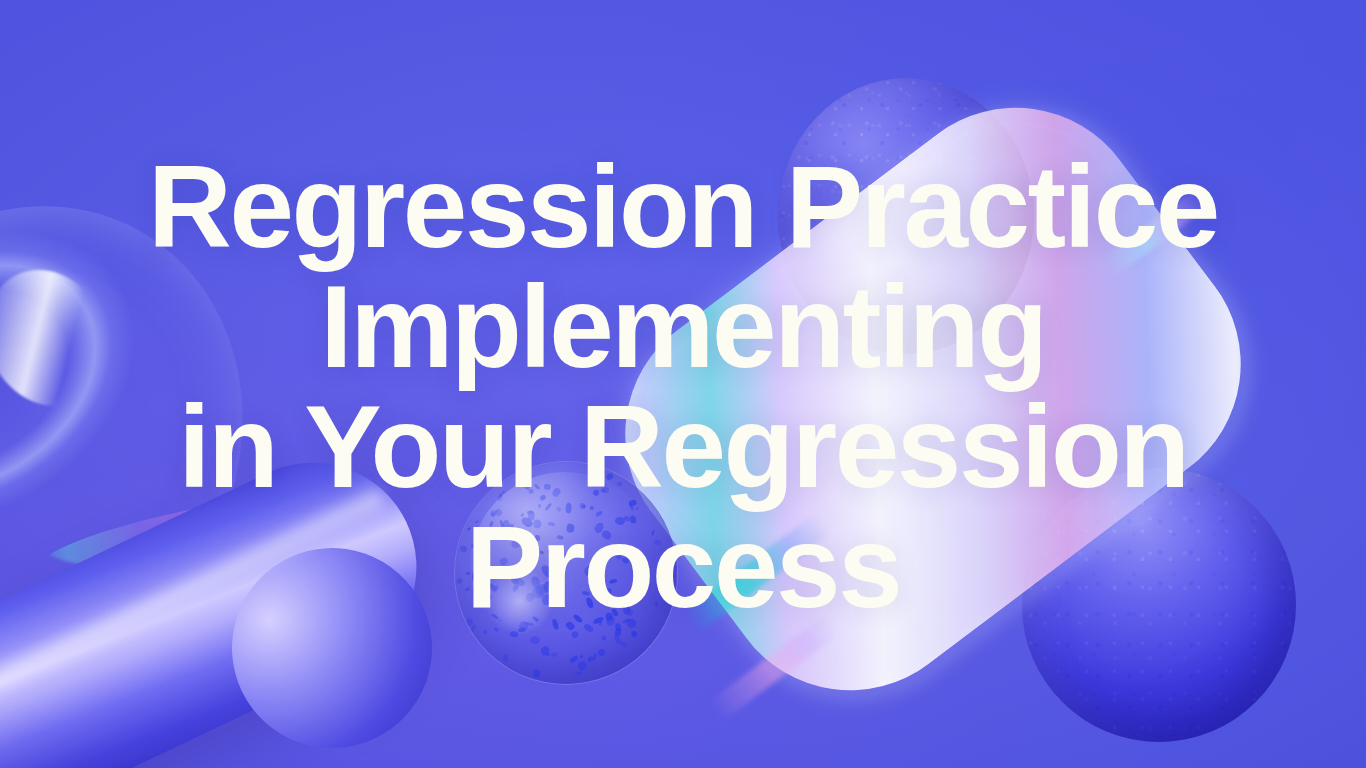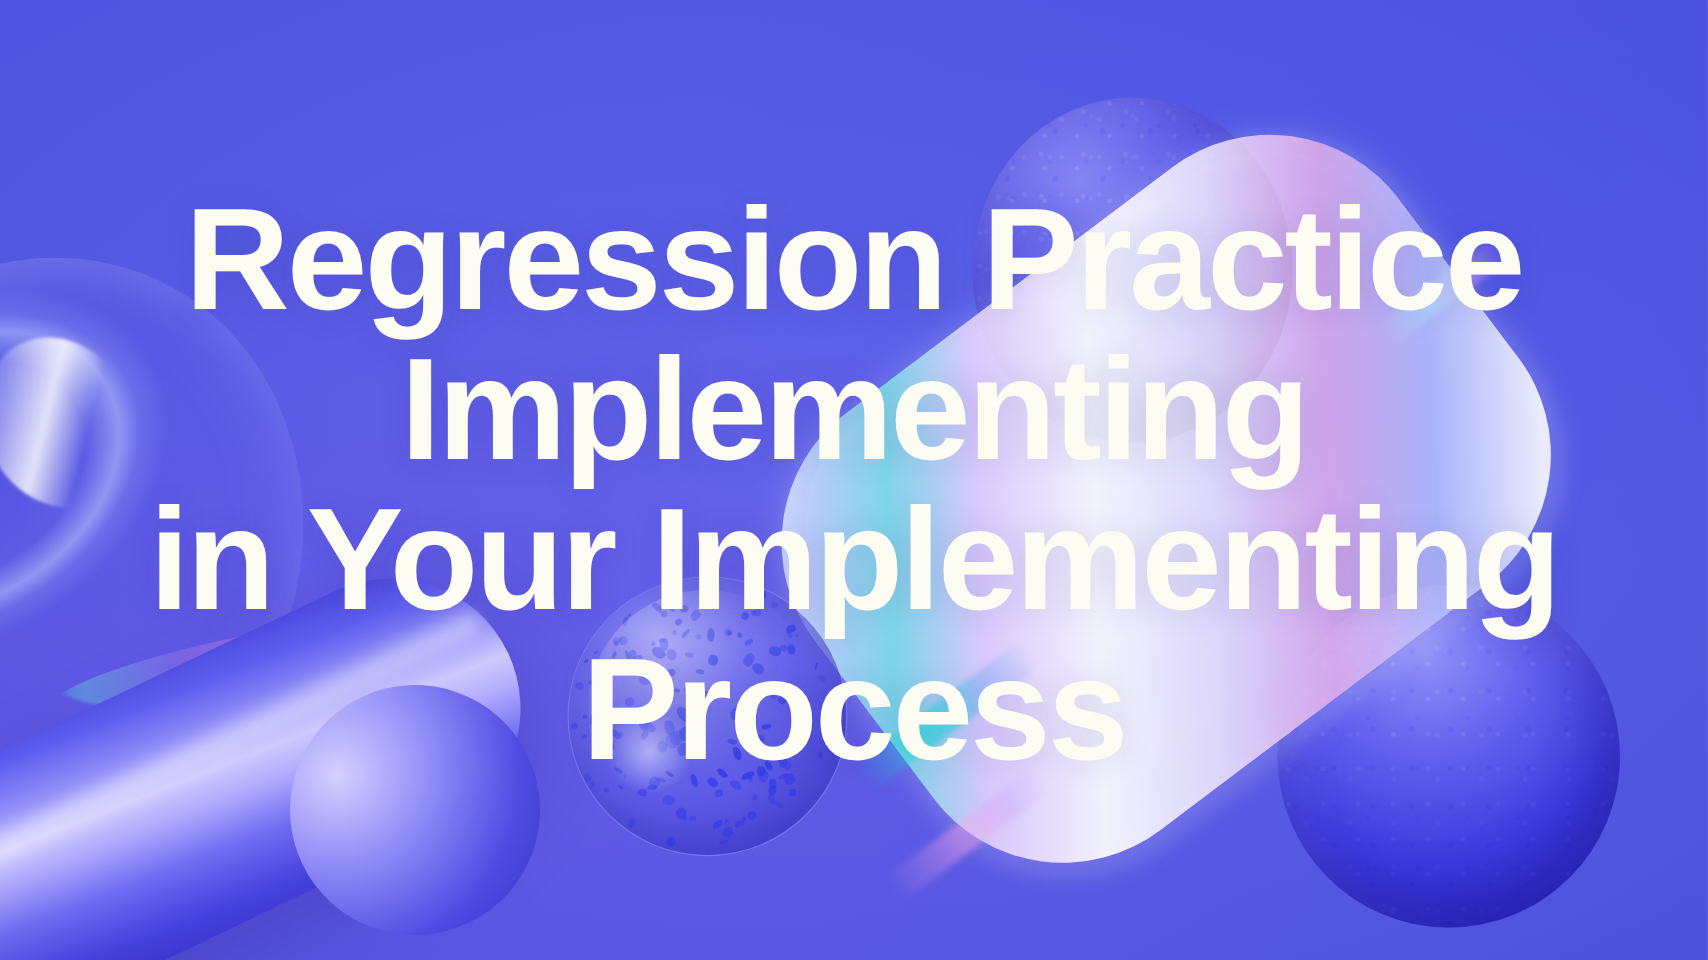--- a/index.html
+++ b/index.html
@@ -531,17 +531,17 @@
       </div>
     <div class="sphere-speck-hl"></div>
 
   </div>
 
   <div class="bg-vignette"></div>
 
   <div class="headline">
     <div class="line">Regression Practice</div>
     <div class="line">Implementing</div>
-    <div class="line">in Your Implementing</div>
+    <div class="line">in Your Regression</div>
     <div class="line">Process</div>
   </div>
 
 </div>
 
 </body></html>

